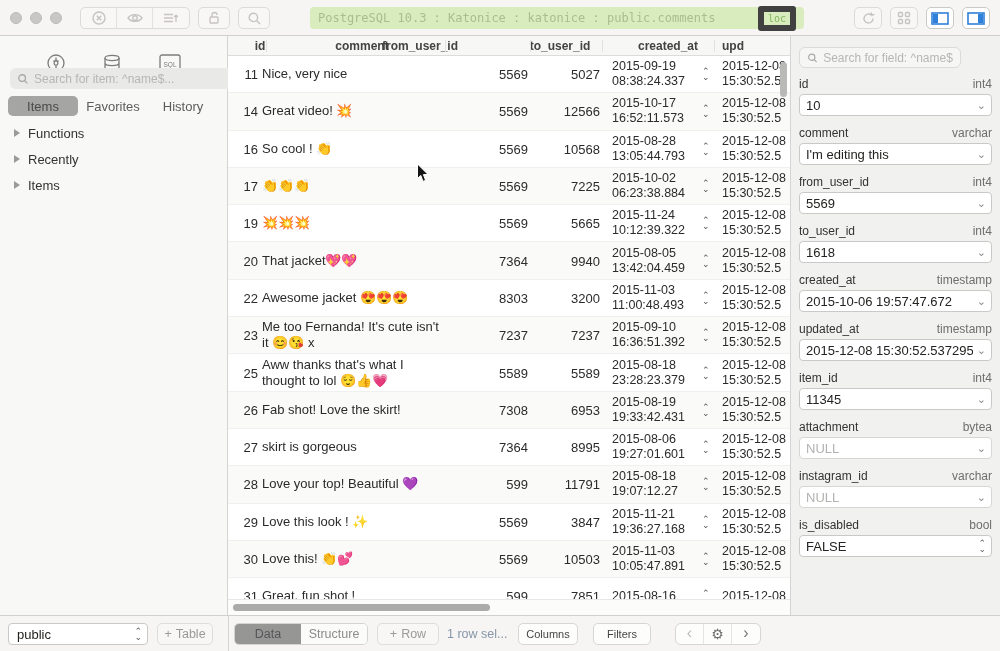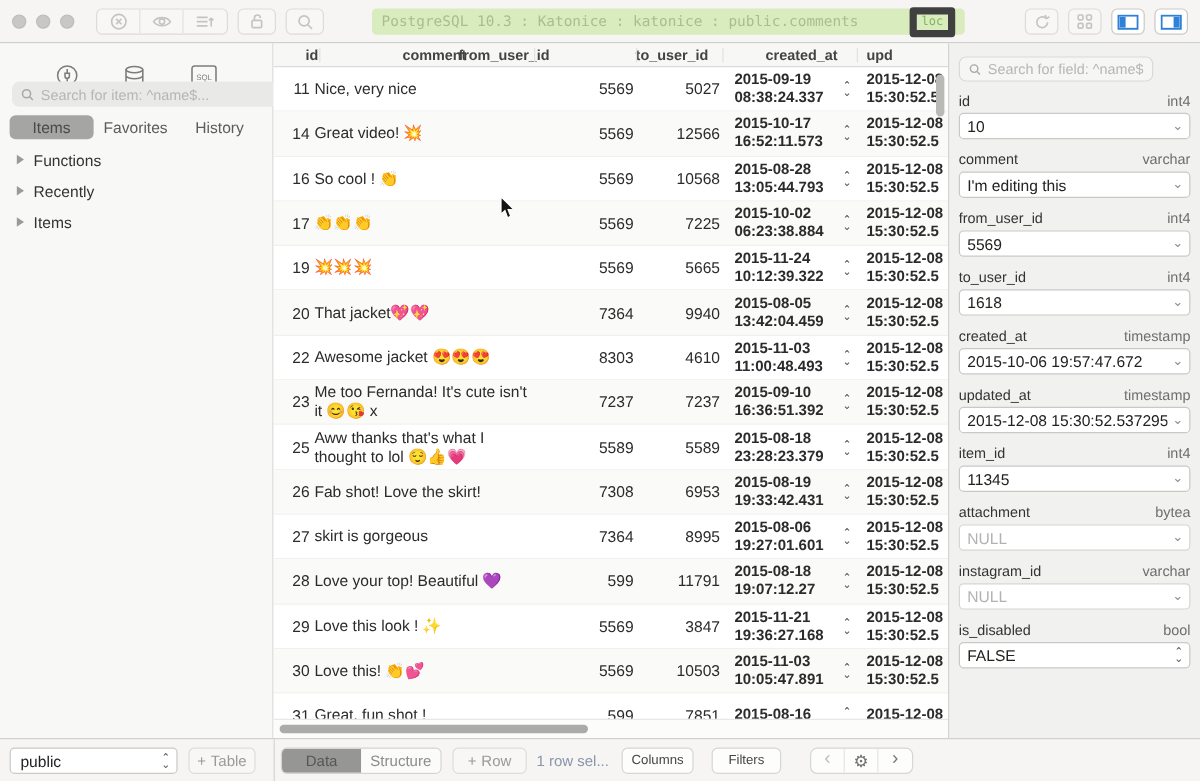--- a/index.html
+++ b/index.html
@@ -51,21 +51,21 @@
   .rows { position:absolute; top:20px; left:0; right:0; bottom:0; overflow:hidden; }
   .trow { position:relative; height:37.3px; border-bottom:1px solid #f0f0ee; background:#ffffff; font-size:13px; }
   .trow.alt { background:#fafaf8; }
   .cell { position:absolute; top:50%; transform:translateY(-50%); white-space:nowrap; color:#2b2b2b; }
   .c-id { left:0; width:30px; text-align:right; }
   .c-comment { left:34px; width:178px; white-space:normal; line-height:16px; }
   .c-from { left:220px; width:80px; text-align:right; }
   .c-to { left:310px; width:62px; text-align:right; }
   .c-created { left:384px; width:88px; font-size:12.5px; line-height:15px; }
   .c-upd { left:494px; right:0; font-size:12.5px; line-height:15px; overflow:hidden; }
-  .c-created div, .c-upd div { white-space:nowrap;font-weight:bold; }
+  .c-created div, .c-upd div { white-space:nowrap; }
   .stepper { position:absolute; left:474px; top:50%; transform:translateY(-50%); display:flex; flex-direction:column; align-items:center; color:#4f4f4d; }
   .stepper i { font-style:normal; font-size:9px; line-height:6px; }
   .vscroll { position:absolute; right:3px; top:26px; width:7px; height:35px; background:#b9b9b7; border-radius:3.5px; z-index:4; }
   .hscroll-strip { position:absolute; left:0; right:0; bottom:0; height:16px; background:#fcfcfa; border-top:1px solid #e7e7e5; z-index:4; }
   .hscroll-thumb { position:absolute; left:5px; top:4px; width:257px; height:7px; background:#ababa9; border-radius:3.5px; }
 
   
   .in-search { position:absolute; top:11px; left:8px; width:162px; height:21px; background:#f6f6f4; border:1px solid #dadad8; border-radius:6px; display:flex; align-items:center; padding:0 7px; gap:5px; }
   .in-search .ph { font-size:12px; color:#b6b6b4; white-space:nowrap; overflow:hidden; }
   .fields { position:absolute; top:40px; left:8px; right:8px; }
@@ -364,21 +364,21 @@
             </div>
     <div class="cell c-upd">
       <div class="ud">2015-12-08</div>
       <div class="utm">15:30:52.5</div>
     </div>
   </div>
           <div class="trow">
     <div class="cell c-id">22</div>
     <div class="cell c-comment">Awesome jacket 😍😍😍</div>
     <div class="cell c-from">8303</div>
-    <div class="cell c-to">4610</div>
+    <div class="cell c-to">3200</div>
     <div class="cell c-created">
       <div class="cd">2015-11-03</div>
       <div class="ctm">11:00:48.493</div>
     </div>
     <div class="stepper">
               <i>⌃</i>
               <i>⌄</i>
             </div>
     <div class="cell c-upd">
       <div class="ud">2015-12-08</div>

